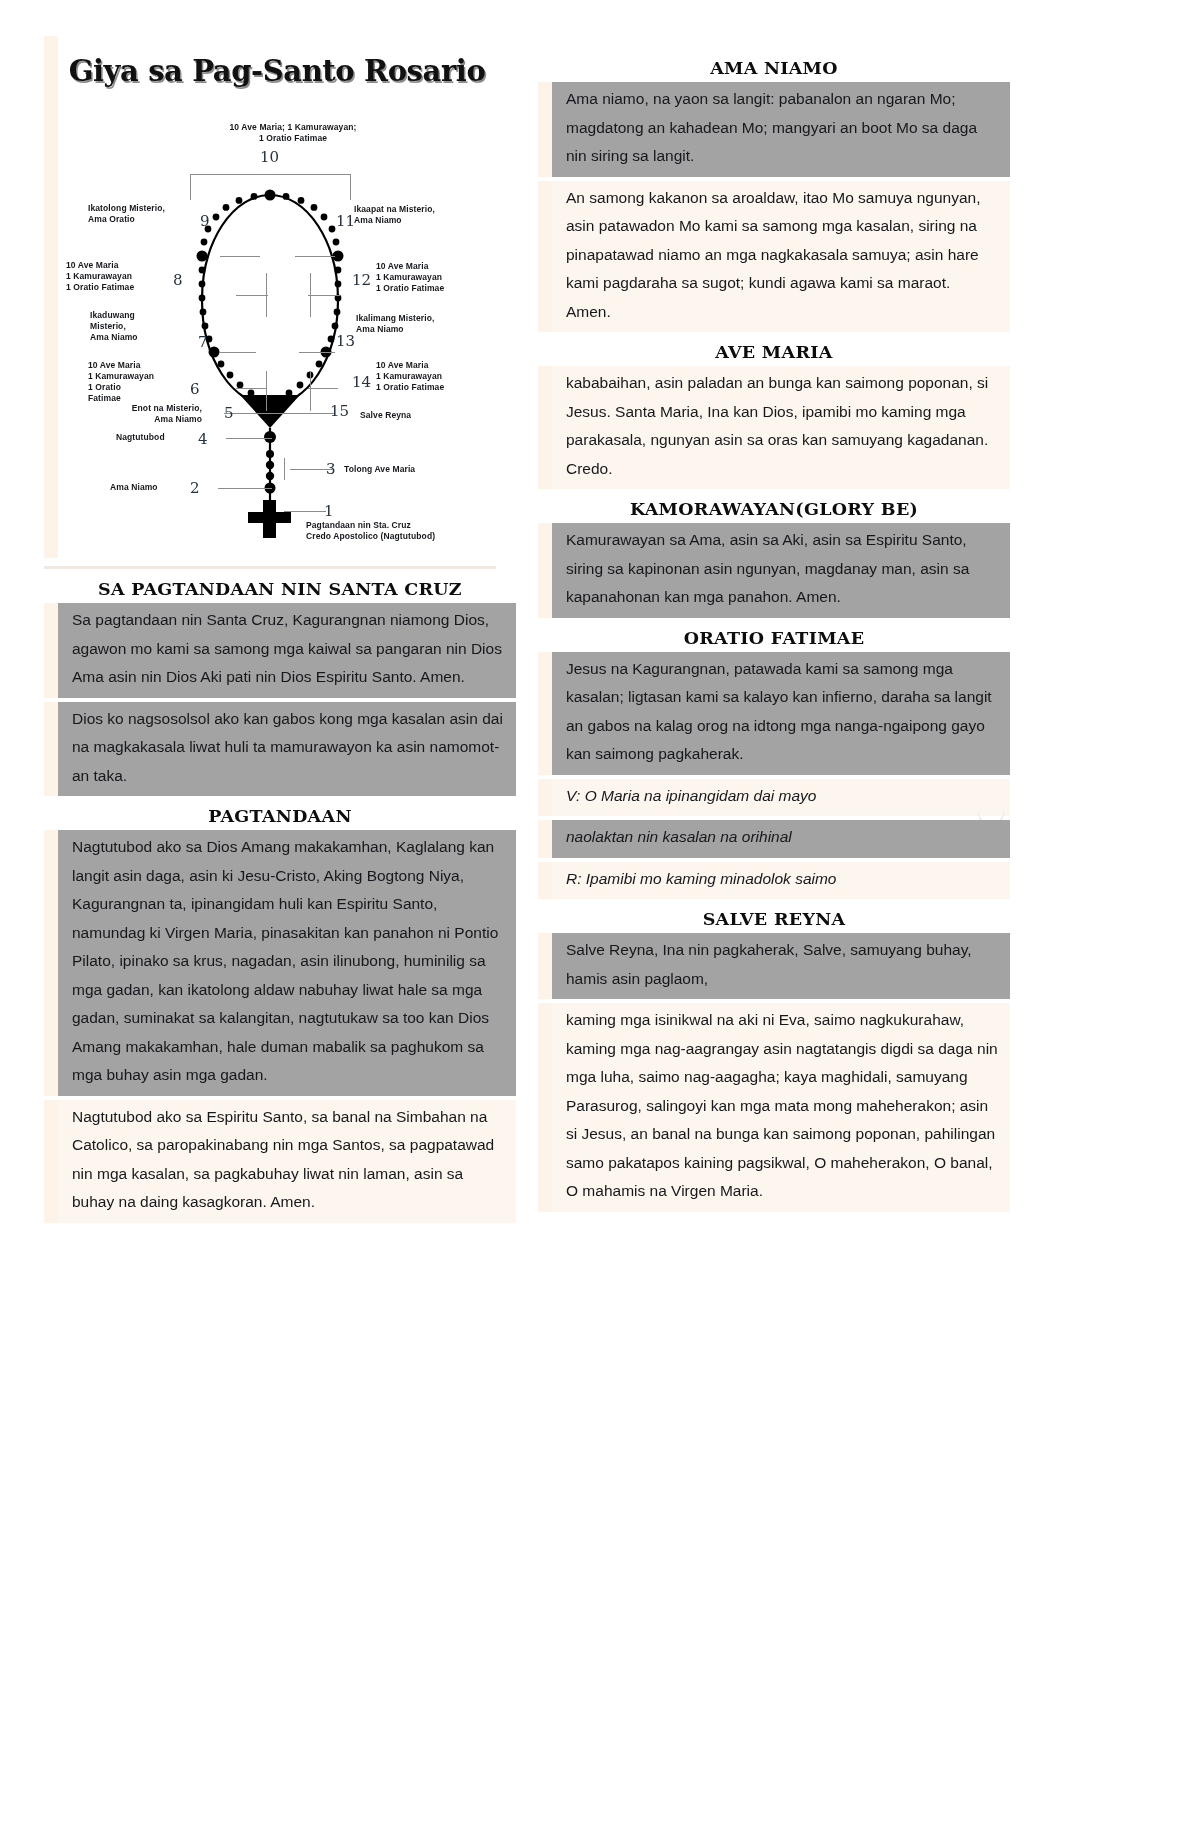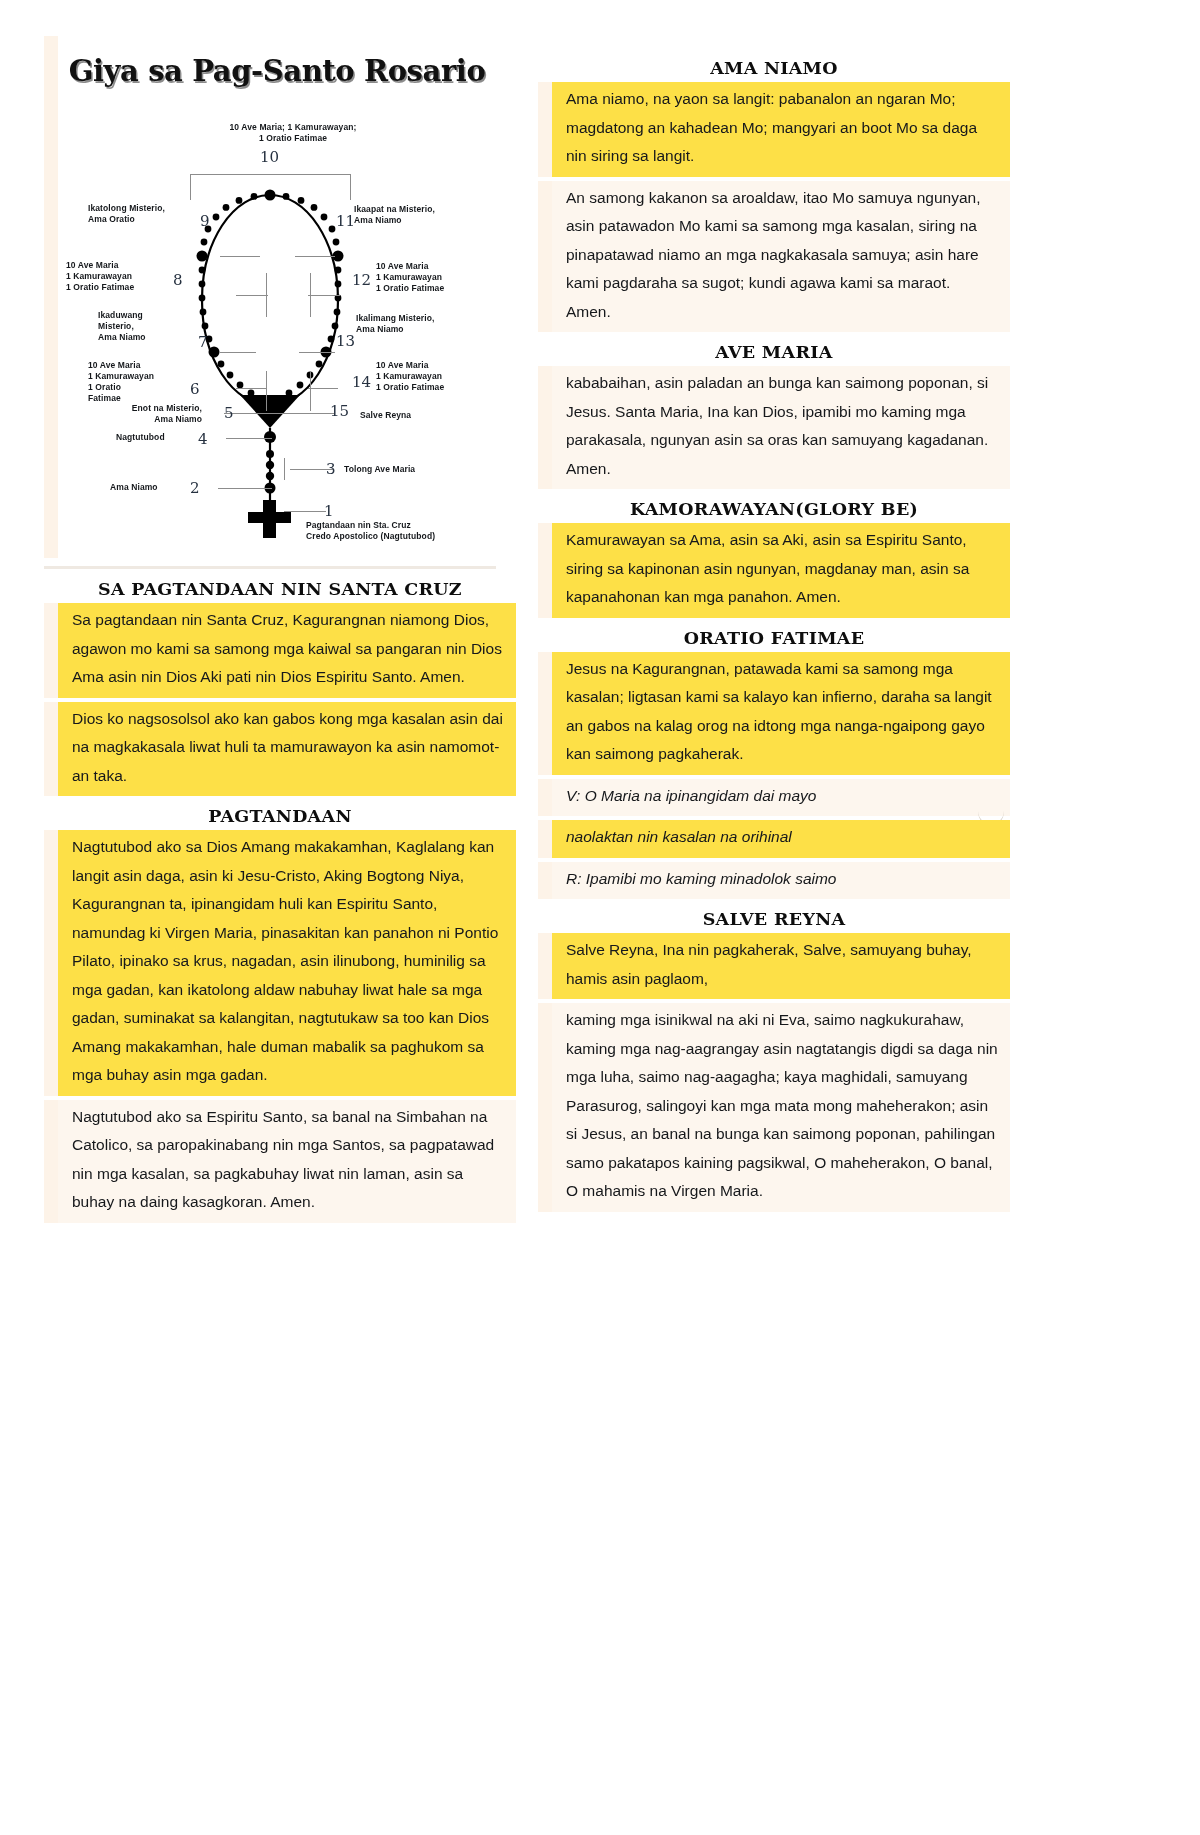--- a/index.html
+++ b/index.html
@@ -67,21 +67,21 @@
   h2.sec{
     font-family:"DejaVu Serif",serif;
     font-weight:bold;
     font-size:17.5px;
     text-align:center;
     margin:10px 0 4px 0;
     color:#0d0d0d;
     letter-spacing:0.3px;
   }
   .para{
-    background:#fde047;
+    background:#a3a3a3;
     font-size:15.5px;
     line-height:28.5px;
     color:#16181b;
     padding:3px 12px 6px 14px;
     margin:0 0 4px 0;
     box-sizing:border-box;
   }
   .para.alt{background:#fdf6ee;}
   .para.ital{font-style:italic;position:relative;}
   .para.ital .curl{
@@ -199,21 +199,21 @@
 
         <div class="dg-label" style="left:30px;top:115px;">Ikatolong Misterio,
 Ama Oratio</div>
         <div class="dg-num" style="left:142px;top:124px;">9</div>
 
         <div class="dg-label" style="left:8px;top:172px;">10 Ave Maria
 1 Kamurawayan
 1 Oratio Fatimae</div>
         <div class="dg-num" style="left:115px;top:183px;">8</div>
 
-        <div class="dg-label" style="left:40px;top:222px;">Ikaduwang
+        <div class="dg-label" style="left:32px;top:222px;">Ikaduwang
 Misterio,
 Ama Niamo</div>
         <div class="dg-num" style="left:140px;top:245px;">7</div>
 
         <div class="dg-label" style="left:30px;top:272px;">10 Ave Maria
 1 Kamurawayan
 1 Oratio
    Fatimae</div>
         <div class="dg-num" style="left:132px;top:292px;">6</div>
 
@@ -271,21 +271,21 @@
 
   </div>
 
   <div class="col-right">
 
     <h2 class="sec" style="margin-top:22px;">AMA NIAMO</h2>
     <div class="para left-stripe">Ama niamo, na yaon sa langit: pabanalon an ngaran Mo; magdatong an kahadean Mo; mangyari an boot Mo sa daga nin siring sa langit.</div>
     <div class="para alt left-stripe">An samong kakanon sa aroaldaw, itao Mo samuya ngunyan, asin patawadon Mo kami sa samong mga kasalan, siring na pinapatawad niamo an mga nagkakasala samuya; asin hare kami pagdaraha sa sugot; kundi agawa kami sa maraot. Amen.</div>
 
     <h2 class="sec">AVE MARIA</h2>
-    <div class="para alt left-stripe">kababaihan, asin paladan an bunga kan saimong poponan, si Jesus. Santa Maria, Ina kan Dios, ipamibi mo kaming mga parakasala, ngunyan asin sa oras kan samuyang kagadanan. Amen.</div>
+    <div class="para alt left-stripe">kababaihan, asin paladan an bunga kan saimong poponan, si Jesus. Santa Maria, Ina kan Dios, ipamibi mo kaming mga parakasala, ngunyan asin sa oras kan samuyang kagadanan. Credo.</div>
 
     <h2 class="sec">KAMORAWAYAN(GLORY BE)</h2>
     <div class="para left-stripe">Kamurawayan sa Ama, asin sa Aki, asin sa Espiritu Santo, siring sa kapinonan asin ngunyan, magdanay man, asin sa kapanahonan kan mga panahon. Amen.</div>
 
     <h2 class="sec">ORATIO FATIMAE</h2>
     <div class="para left-stripe">Jesus na Kagurangnan, patawada kami sa samong mga kasalan; ligtasan kami sa kalayo kan infierno, daraha sa langit an gabos na kalag orog na idtong mga nanga-ngaipong gayo kan saimong pagkaherak.</div>
 
     <div class="para alt left-stripe ital">
       <span>V: O Maria na ipinangidam dai mayo</span>
       <span class="curl"></span>

